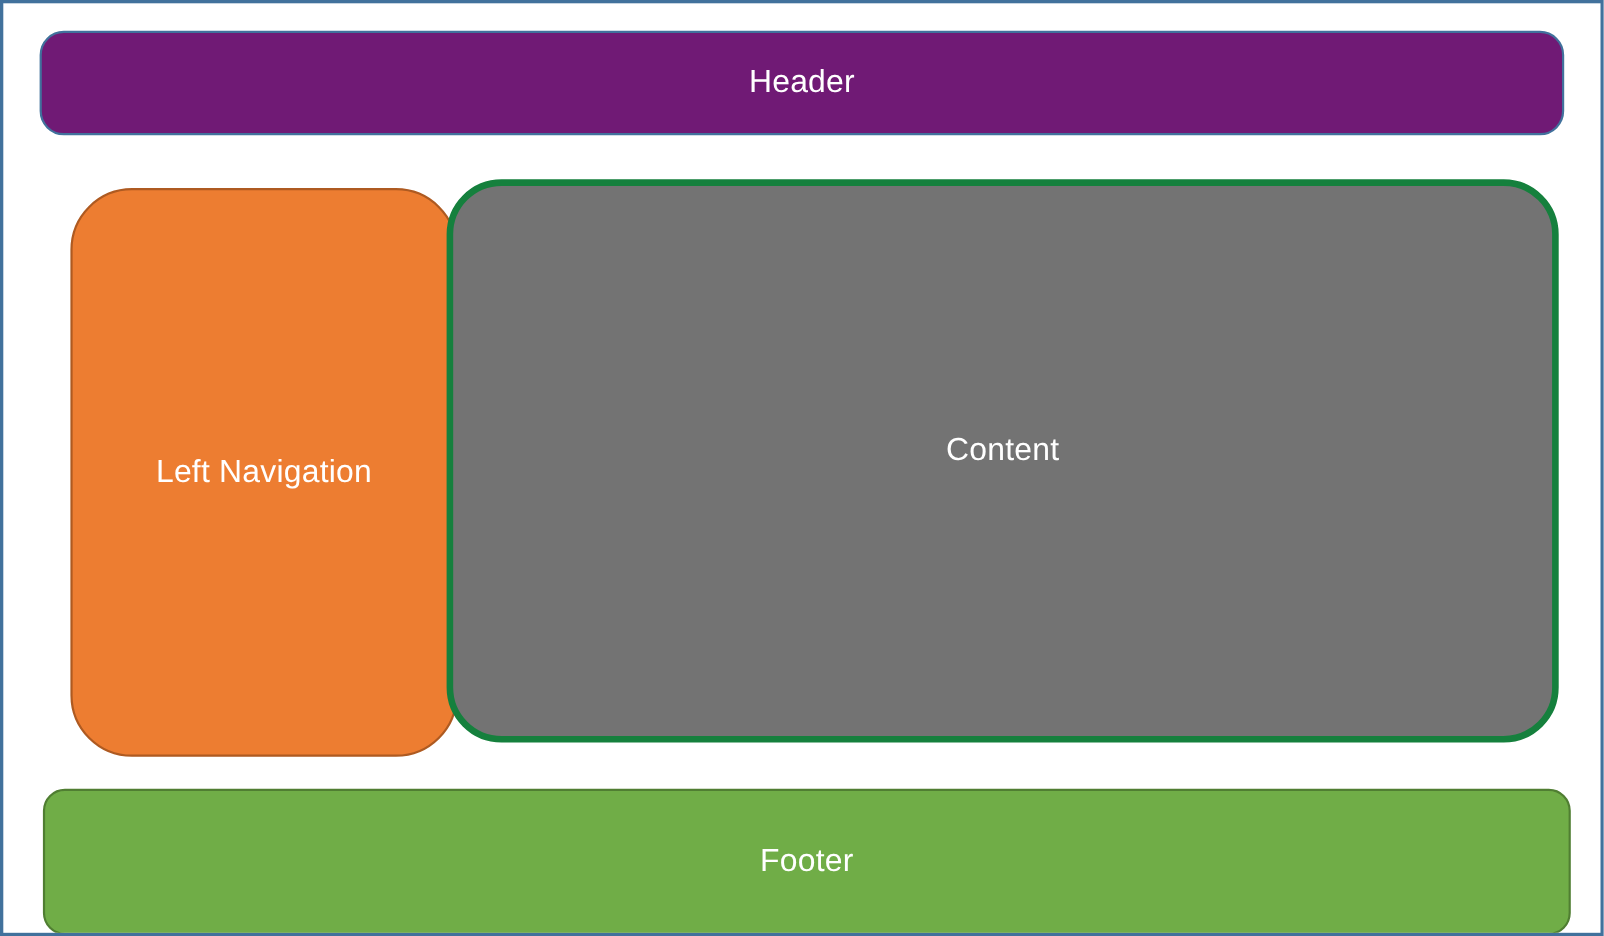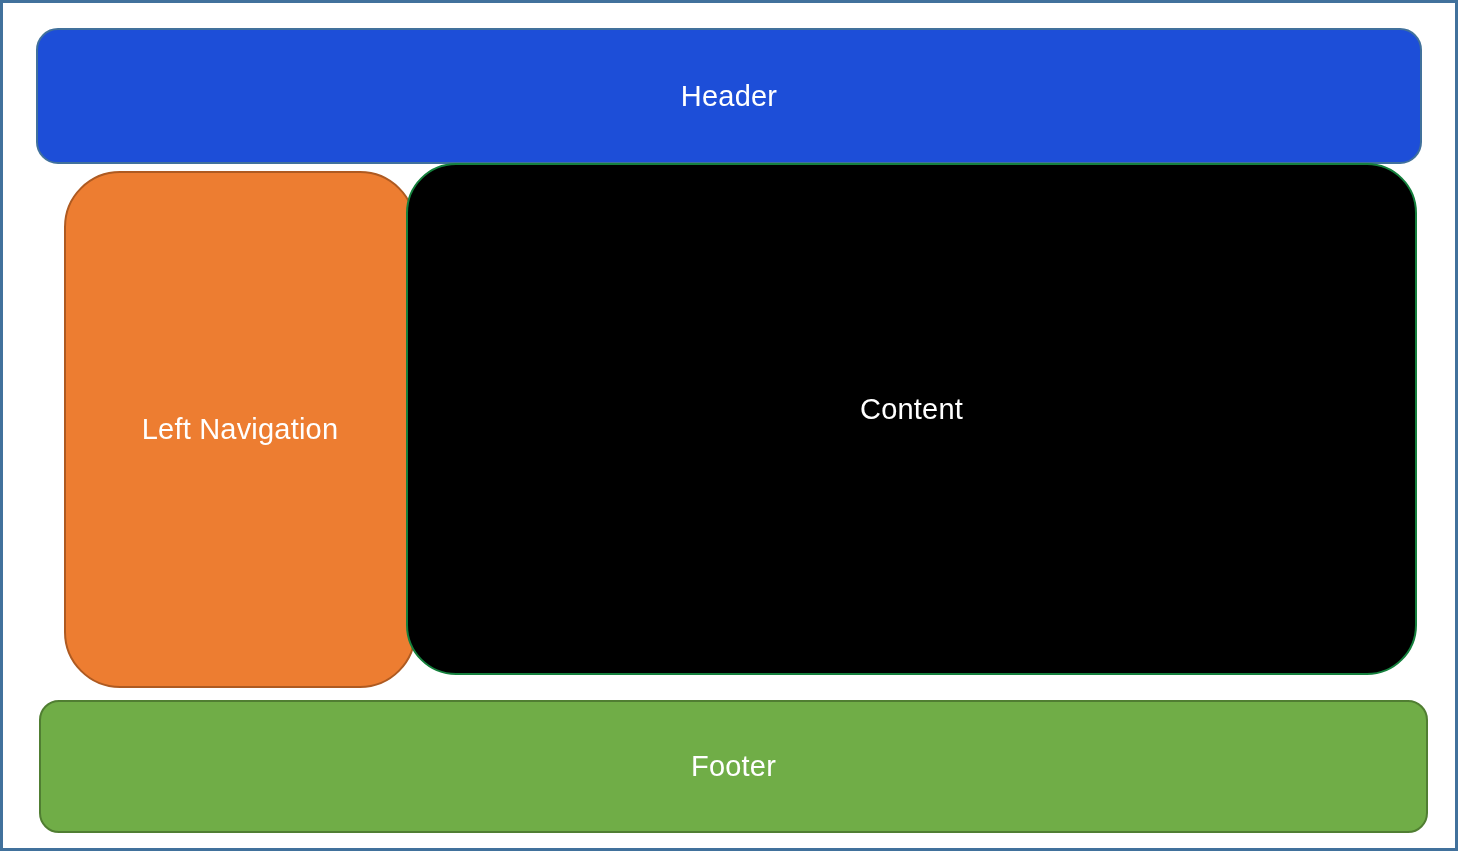--- a/index.html
+++ b/index.html
@@ -27,48 +27,48 @@
     font-size: 29px;
     letter-spacing: 0.2px;
   }
   .box .label {
     text-align: center;
   }
   .box-header {
     left: 33px;
     top: 25px;
     width: 1386px;
-    height: 136px;
-    background: #1d4ed8;
+    height: 95px;
+    background: #701a75;
     border: 2px solid #41719C;
     border-radius: 22px;
     justify-content: center;
   }
   .box-nav {
     left: 33px;
     top: 168px;
     width: 352px;
     height: 517px;
     background: #ED7D31;
     border: 2px solid #AE5A21;
     border-radius: 56px;
     margin-left: 28px;
   }
   .box-content {
     left: 403px;
     top: 160px;
     width: 1011px;
     height: 512px;
-    background: #000000;
-    border: 2px solid #15803d;
+    background: #737373;
+    border: 6px solid #15803d;
     border-radius: 50px;
   }
   .box-footer {
     left: 36px;
-    top: 697px;
+    top: 714px;
     width: 1389px;
     height: 133px;
     background: #70AD47;
     border: 2px solid #507E32;
     border-radius: 20px;
   }
   
   .box-content .label {
     position: relative;
     top: -10px;

